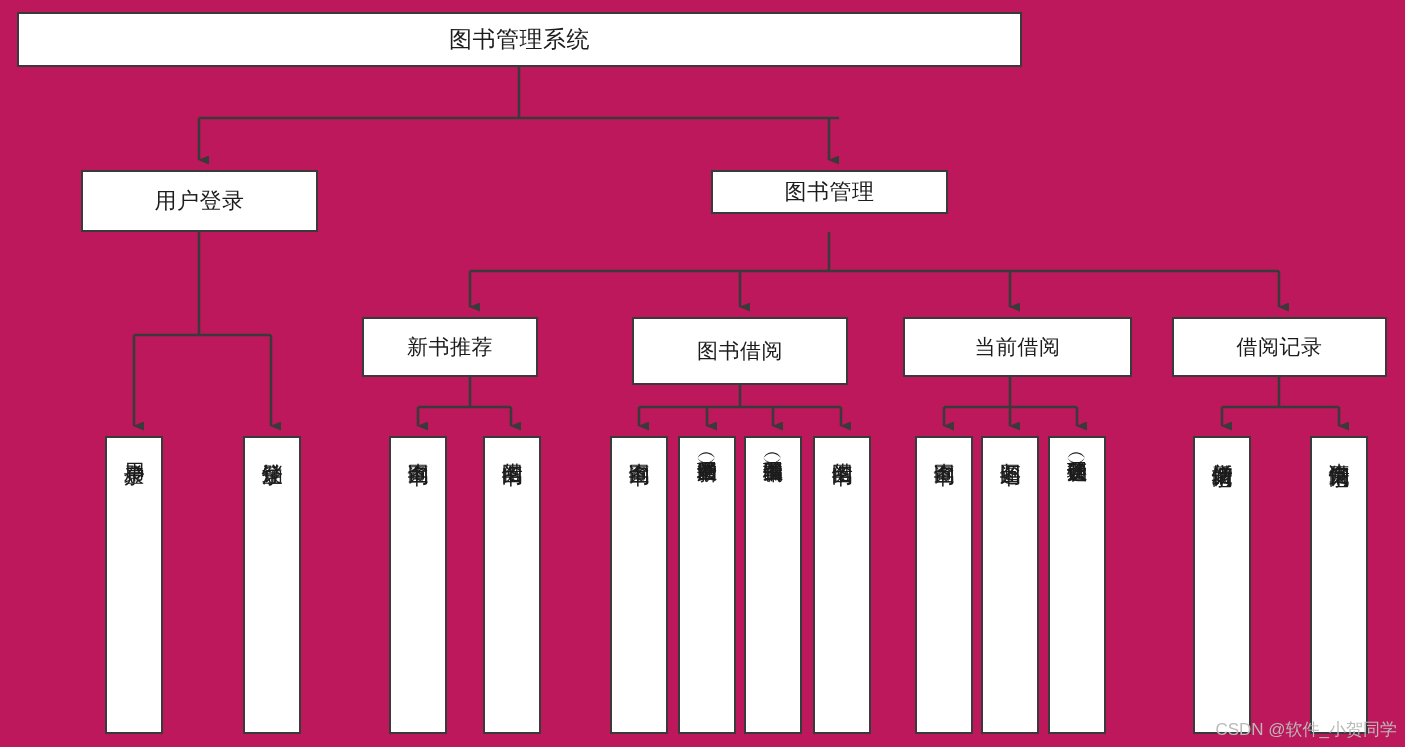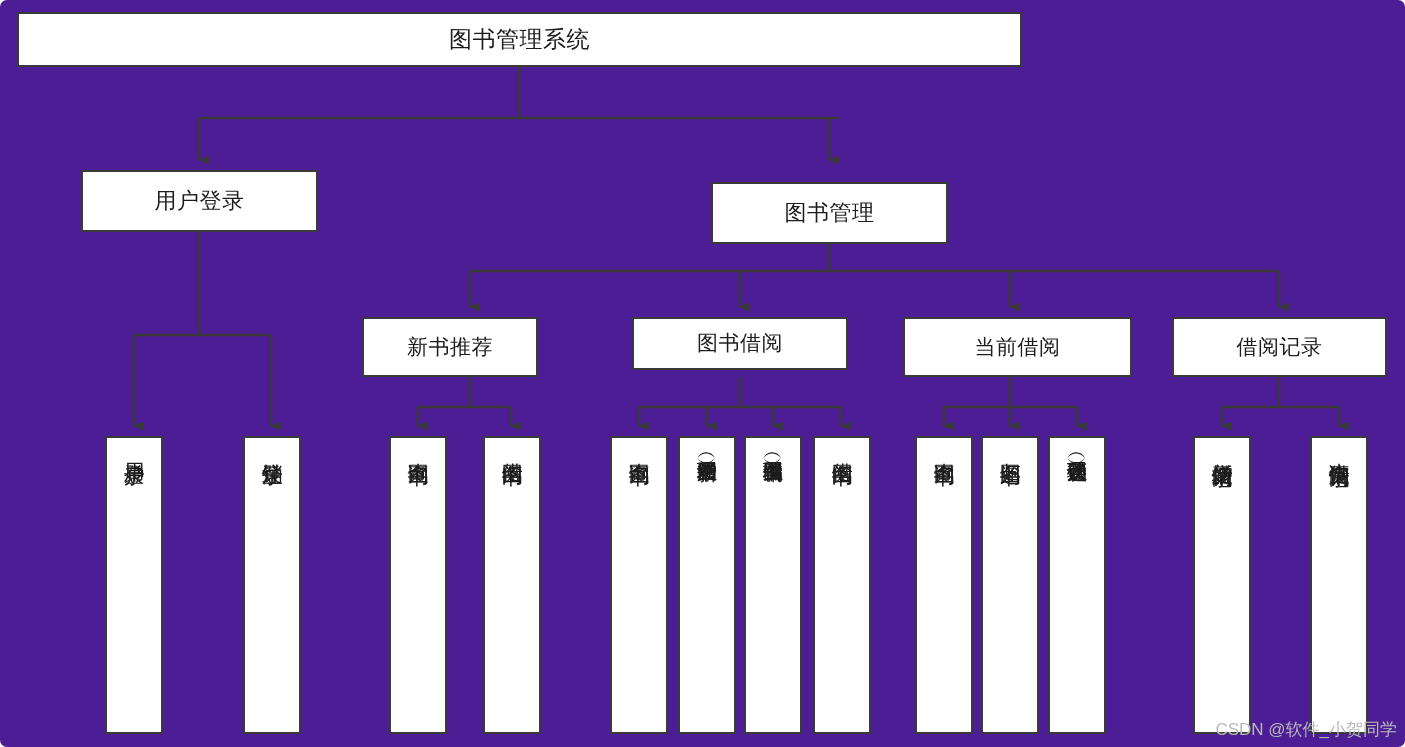--- a/index.html
+++ b/index.html
@@ -7,23 +7,22 @@
     padding: 0;
     background: #ffffff;
   }
   body {
     font-family: "Liberation Sans", "DejaVu Sans", sans-serif;
   }
   #diagram-root {
     position: relative;
     width: 1405px;
     height: 747px;
-    background: #4c1d95;
+    background: #be185d;
     overflow: hidden;
-    border-radius: 7px;
   }
   #diagram-svg {
     position: absolute;
     left: 0;
     top: 0;
     width: 1405px;
     height: 747px;
   }
   .node-box {
     position: absolute;
@@ -129,28 +128,28 @@
     </g>
   </svg>
 
   <div class="node-box root" style="left:17px; top:12px; width:1005px; height:55px;">
     <span class="node-label">图书管理系统</span>
   </div>
 
   <div class="node-box level2" style="left:81px; top:170px; width:237px; height:62px;">
     <span class="node-label">用户登录</span>
   </div>
-  <div class="node-box level2" style="left:711px; top:170px; width:237px; height:62px;margin-top:12px;">
+  <div class="node-box level2" style="left:711px; top:170px; width:237px; height:44px;">
     <span class="node-label">图书管理</span>
   </div>
 
   <div class="node-box level3" style="left:362px; top:317px; width:176px; height:60px;">
     <span class="node-label">新书推荐</span>
   </div>
-  <div class="node-box level3" style="left:632px; top:317px; width:216px; height:53px;">
+  <div class="node-box level3" style="left:632px; top:317px; width:216px; height:68px;">
     <span class="node-label">图书借阅</span>
   </div>
   <div class="node-box level3" style="left:903px; top:317px; width:229px; height:60px;">
     <span class="node-label">当前借阅</span>
   </div>
   <div class="node-box level3" style="left:1172px; top:317px; width:215px; height:60px;">
     <span class="node-label">借阅记录</span>
   </div>
 
   <div class="node-box leaf" style="left:105px; top:436px; width:58px; height:298px;">

